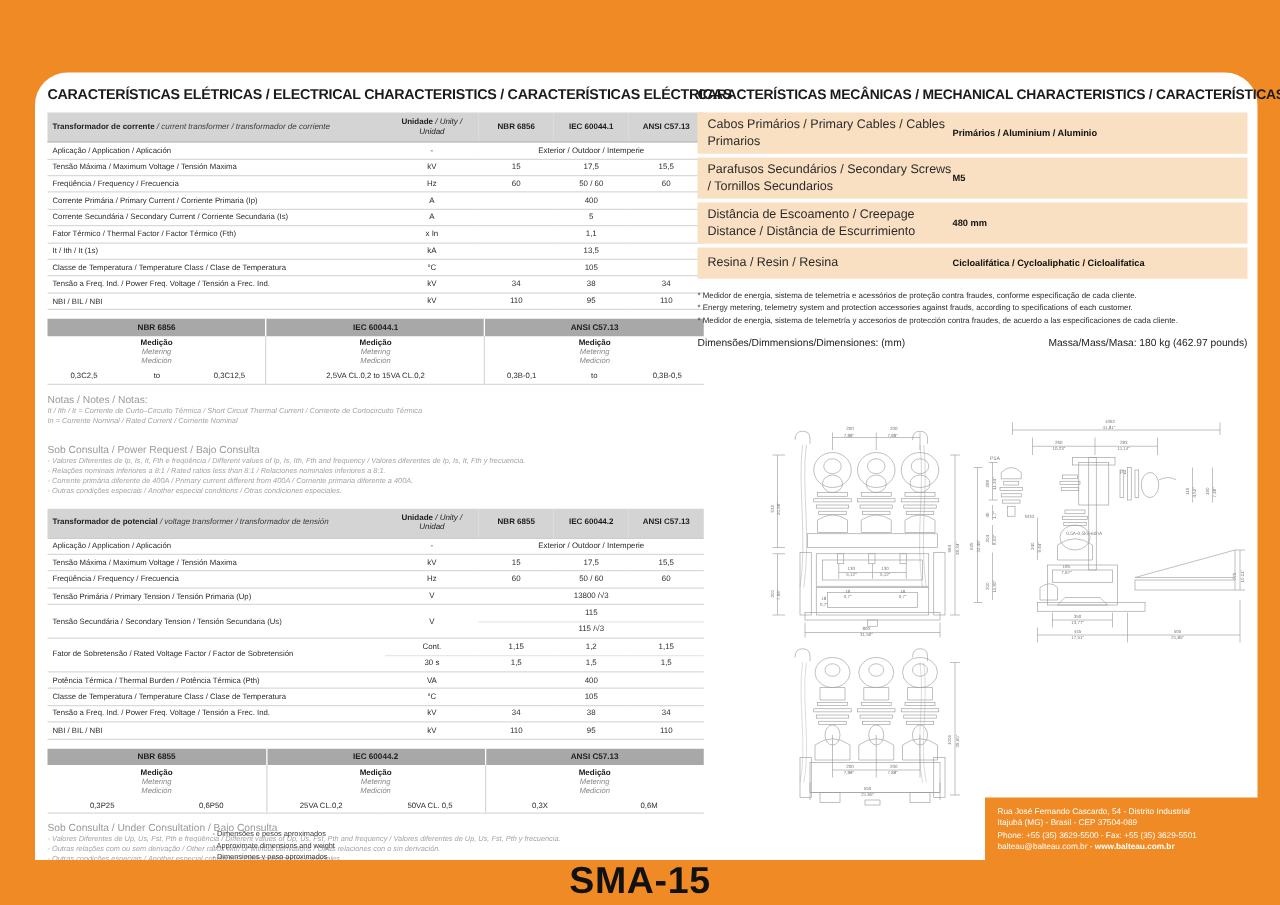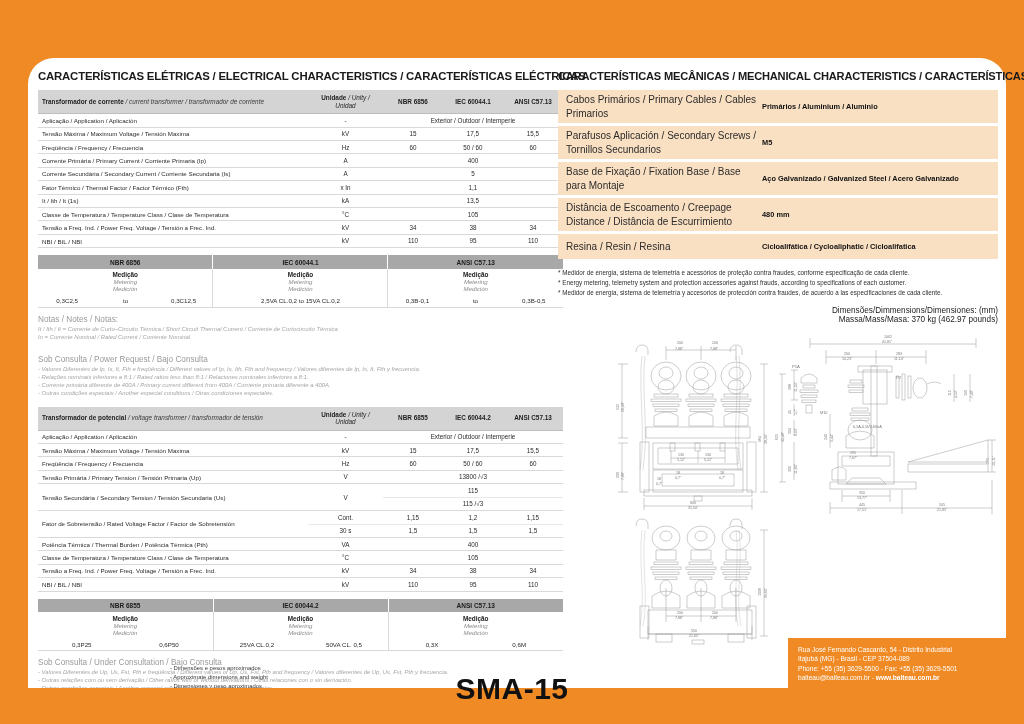--- a/index.html
+++ b/index.html
@@ -33,21 +33,21 @@
   }
   
   #bottombar {
     position: absolute;
     left: 0; top: 688px;
     width: 1024px; height: 36px;
     background: #F08A24;
   }
   #sma-title {
     position: absolute;
-    left: 0; top: 672px; width: 1024px;
+    left: 0; top: 688px; width: 1024px;
     text-align: center;
     font-size: 30px;
     font-weight: bold;
     color: #111;
     letter-spacing: 0.5px;
     line-height: 34px;
     font-family: "Liberation Sans", sans-serif;
   }
 
   .col-left { position: absolute; left: 10px; top: 12px; width: 525px; }
@@ -150,21 +150,21 @@
   .mech-row .val {
     font-size: 7.4px; font-weight: bold; color: #111; line-height: 1.3;
   }
 
   .star-notes { margin-top: 9px; }
   .star-notes div {
     font-size: 6.3px; color: #2e2e2e; line-height: 1.55;
   }
   .dimhdr {
     margin-top: 9px;
-    display: flex; justify-content: space-between; align-items: flex-end; flex-direction: column;
+    display: flex; justify-content: space-between; align-items: flex-start;
   }
   .dimhdr .a { font-size: 8.2px; color: #222; }
   .dimhdr .b { font-size: 8.2px; color: #222; }
 
   
   #drawing {
     position: absolute;
     left: 530px; top: 272px;
     width: 445px; height: 330px;
   }
@@ -459,46 +459,42 @@
 
     <div class="col-right">
       <h2 class="sec-title">CARACTERÍSTICAS MECÂNICAS / MECHANICAL CHARACTERISTICS / CARACTERÍSTICAS MECÁNICAS</h2>
 
       <div class="mech">
         <div class="mech-row">
           <div class="lbl">Cabos Primários / Primary Cables / Cables Primarios</div>
           <div class="val">Primários / Aluminium / Aluminio</div>
         </div>
         <div class="mech-row">
-          <div class="lbl">Parafusos Aplicación / Secondary Screws / Tornillos Secundarios</div>
+          <div class="lbl">Parafusos Secundários / Secondary Screws / Tornillos Secundarios</div>
           <div class="val">M5</div>
-        </div>
-        <div class="mech-row">
-          <div class="lbl">Base de Fixação / Fixation Base / Base para Montaje</div>
-          <div class="val">Aço Galvanizado / Galvanized Steel / Acero Galvanizado</div>
         </div>
         <div class="mech-row">
           <div class="lbl">Distância de Escoamento / Creepage Distance / Distância de Escurrimiento</div>
           <div class="val">480 mm</div>
         </div>
         <div class="mech-row">
           <div class="lbl">Resina / Resin / Resina</div>
           <div class="val">Cicloalifática / Cycloaliphatic / Cicloalifatica</div>
         </div>
       </div>
 
       <div class="star-notes">
         <div>* Medidor de energia, sistema de telemetria e acessórios de proteção contra fraudes, conforme especificação de cada cliente.</div>
         <div>* Energy metering, telemetry system and protection accessories against frauds, according to specifications of each customer.</div>
         <div>* Medidor de energia, sistema de telemetría y accesorios de protección contra  fraudes, de acuerdo a las especificaciones de cada cliente.</div>
       </div>
 
       <div class="dimhdr">
         <div class="a">Dimensões/Dimmensions/Dimensiones: (mm)</div>
-        <div class="b">Massa/Mass/Masa:  370 kg (462.97 pounds)</div>
+        <div class="b">Massa/Mass/Masa:  180 kg (462.97 pounds)</div>
       </div>
     </div>
 
     <div id="drawing">
       <svg width="445" height="330" viewBox="0 0 445 330">
         <g stroke="#9a9a9a" stroke-width="0.5" fill="none" font-family="Liberation Sans, sans-serif" font-size="3.6">
 
           <path d="M78 22 q0 -7 6 -7 q6 0 6 6 v4" stroke="#9a9a9a"></path>
           <path d="M172 22 q0 -7 6 -7 q6 0 6 6 v4" stroke="#9a9a9a"></path>
 

